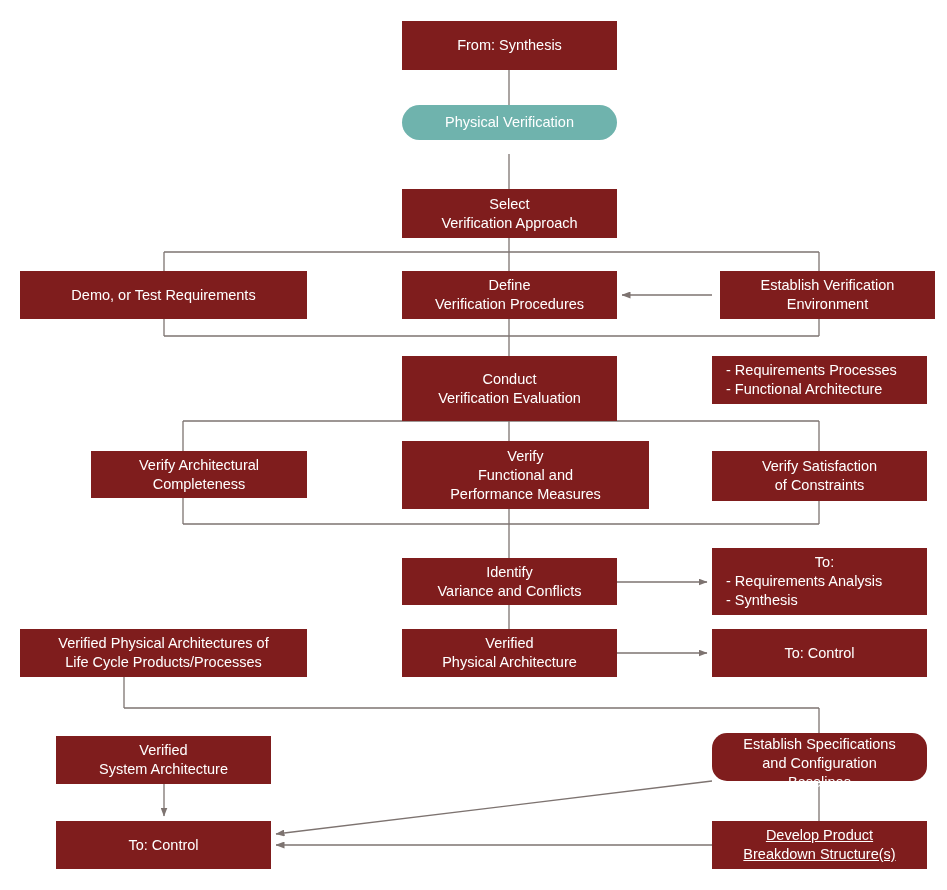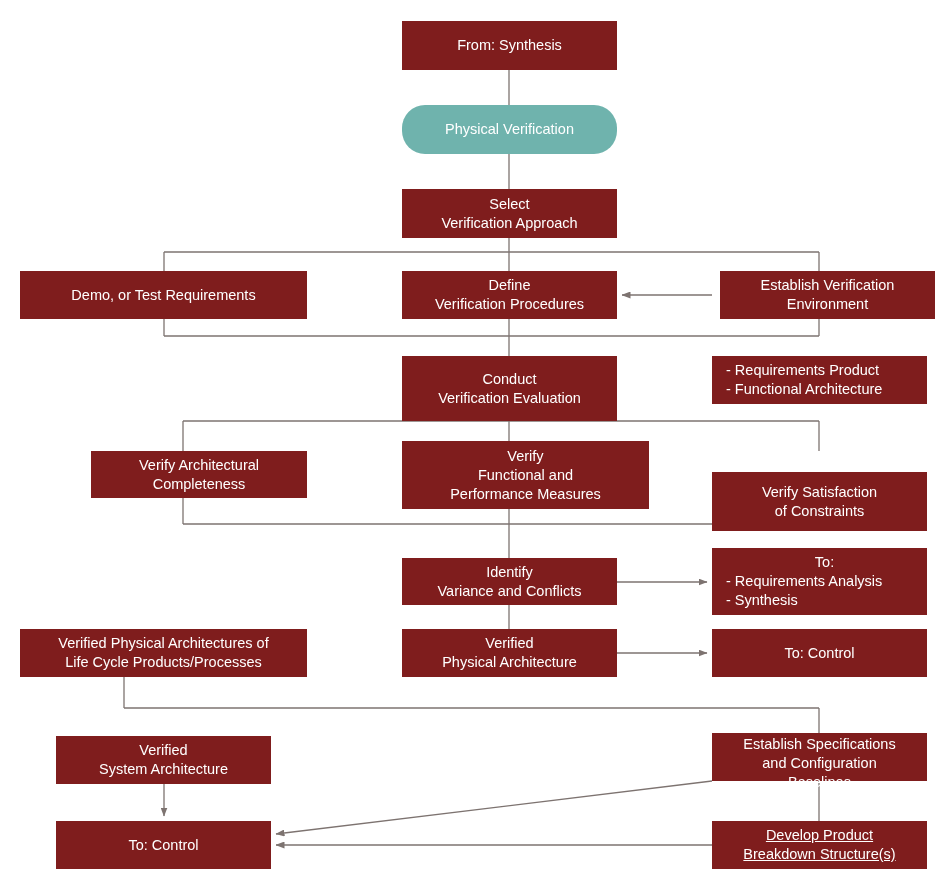--- a/index.html
+++ b/index.html
@@ -97,21 +97,21 @@
         <polyline points="164,784 164,816" fill="none" stroke="#7d7370" stroke-width="1.3" marker-end="url(#arrowhead)"></polyline>
         <polyline points="712,781 276,834" fill="none" stroke="#7d7370" stroke-width="1.3" marker-end="url(#arrowhead)"></polyline>
         <polyline points="712,845 276,845" fill="none" stroke="#7d7370" stroke-width="1.3" marker-end="url(#arrowhead)"></polyline>
       </g>
   </svg>
 
   <div id="node-layer">
       <div class="node" style="left: 402px; top: 21px; width: 215px; height: 49px;">
         <span class="ln">From: Synthesis</span>
       </div>
-      <div class="node teal" style="left: 402px; top: 105px; width: 215px; height: 49px; border-radius: 23px;">
+      <div class="node teal" style="left: 402px; top: 105px; width: 215px; height: 35px; border-radius: 23px;">
         <span class="ln">Physical Verification</span>
       </div>
       <div class="node" style="left: 402px; top: 189px; width: 215px; height: 49px;">
         <span class="ln">Select</span>
         <span class="ln">Verification Approach</span>
       </div>
       <div class="node" style="left: 20px; top: 271px; width: 287px; height: 48px;">
         <span class="ln">Demo, or Test Requirements</span>
       </div>
       <div class="node" style="left: 402px; top: 271px; width: 215px; height: 48px;">
@@ -120,33 +120,33 @@
       </div>
       <div class="node" style="left: 720px; top: 271px; width: 215px; height: 48px;">
         <span class="ln">Establish Verification</span>
         <span class="ln">Environment</span>
       </div>
       <div class="node" style="left: 402px; top: 356px; width: 215px; height: 65px;">
         <span class="ln">Conduct</span>
         <span class="ln">Verification Evaluation</span>
       </div>
       <div class="node listbox" style="left: 712px; top: 356px; width: 215px; height: 48px;">
-        <span class="ln">- Requirements Product</span>
+        <span class="ln">- Requirements Processes</span>
         <span class="ln">- Functional Architecture</span>
       </div>
       <div class="node" style="left: 91px; top: 451px; width: 216px; height: 47px;">
         <span class="ln">Verify Architectural</span>
         <span class="ln">Completeness</span>
       </div>
       <div class="node" style="left: 402px; top: 441px; width: 247px; height: 68px;">
         <span class="ln">Verify</span>
         <span class="ln">Functional and</span>
         <span class="ln">Performance Measures</span>
       </div>
-      <div class="node" style="left: 712px; top: 472px; width: 215px; height: 59px;">
+      <div class="node" style="left: 712px; top: 451px; width: 215px; height: 50px;">
         <span class="ln">Verify Satisfaction</span>
         <span class="ln">of Constraints</span>
       </div>
       <div class="node" style="left: 402px; top: 558px; width: 215px; height: 47px;">
         <span class="ln">Identify</span>
         <span class="ln">Variance and Conflicts</span>
       </div>
       <div class="node listbox" style="left: 712px; top: 548px; width: 215px; height: 67px;">
         <span class="ln ln-center">To:</span>
         <span class="ln">- Requirements Analysis</span>
@@ -160,21 +160,21 @@
         <span class="ln">Verified</span>
         <span class="ln">Physical Architecture</span>
       </div>
       <div class="node" style="left: 712px; top: 629px; width: 215px; height: 48px;">
         <span class="ln">To: Control</span>
       </div>
       <div class="node" style="left: 56px; top: 736px; width: 215px; height: 48px;">
         <span class="ln">Verified</span>
         <span class="ln">System Architecture</span>
       </div>
-      <div class="node overflow" style="left: 712px; top: 733px; width: 215px; height: 48px;">
+      <div class="node overflow" style="left: 712px; top: 733px; width: 215px; height: 48px; border-radius: 15px;">
         <span class="ln">Establish Specifications</span>
         <span class="ln">and Configuration</span>
         <span class="ln">Baselines</span>
       </div>
       <div class="node" style="left: 56px; top: 821px; width: 215px; height: 48px;">
         <span class="ln">To: Control</span>
       </div>
       <div class="node" style="left: 712px; top: 821px; width: 215px; height: 48px; text-decoration: underline;">
         <span class="ln">Develop Product</span>
         <span class="ln">Breakdown Structure(s)</span>

